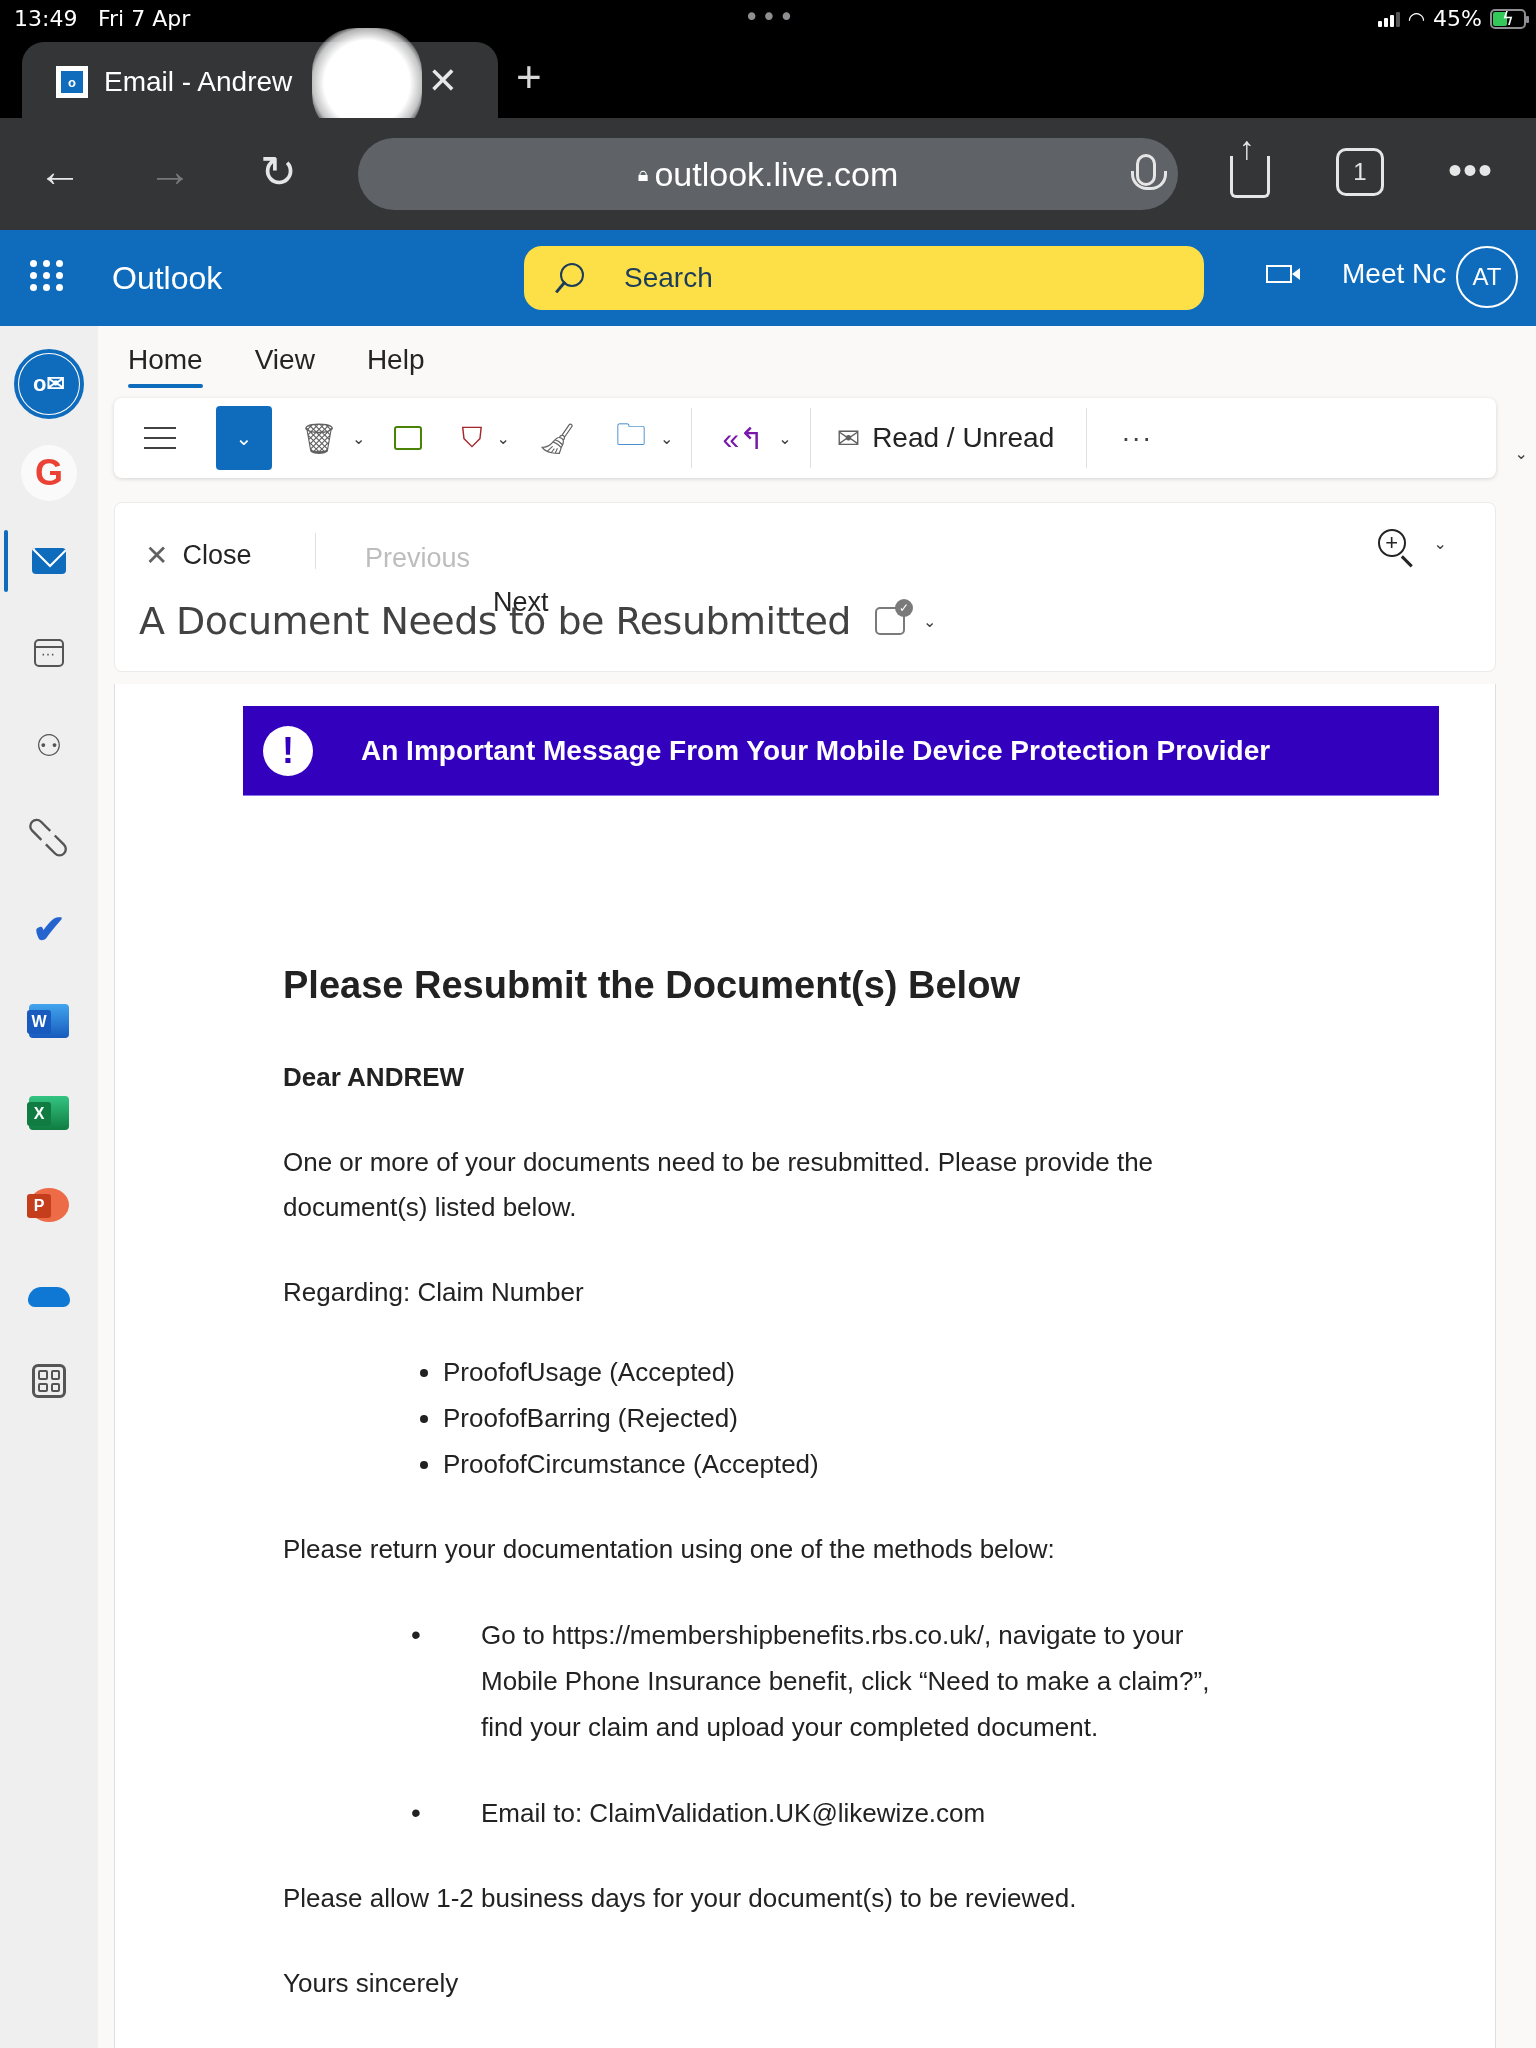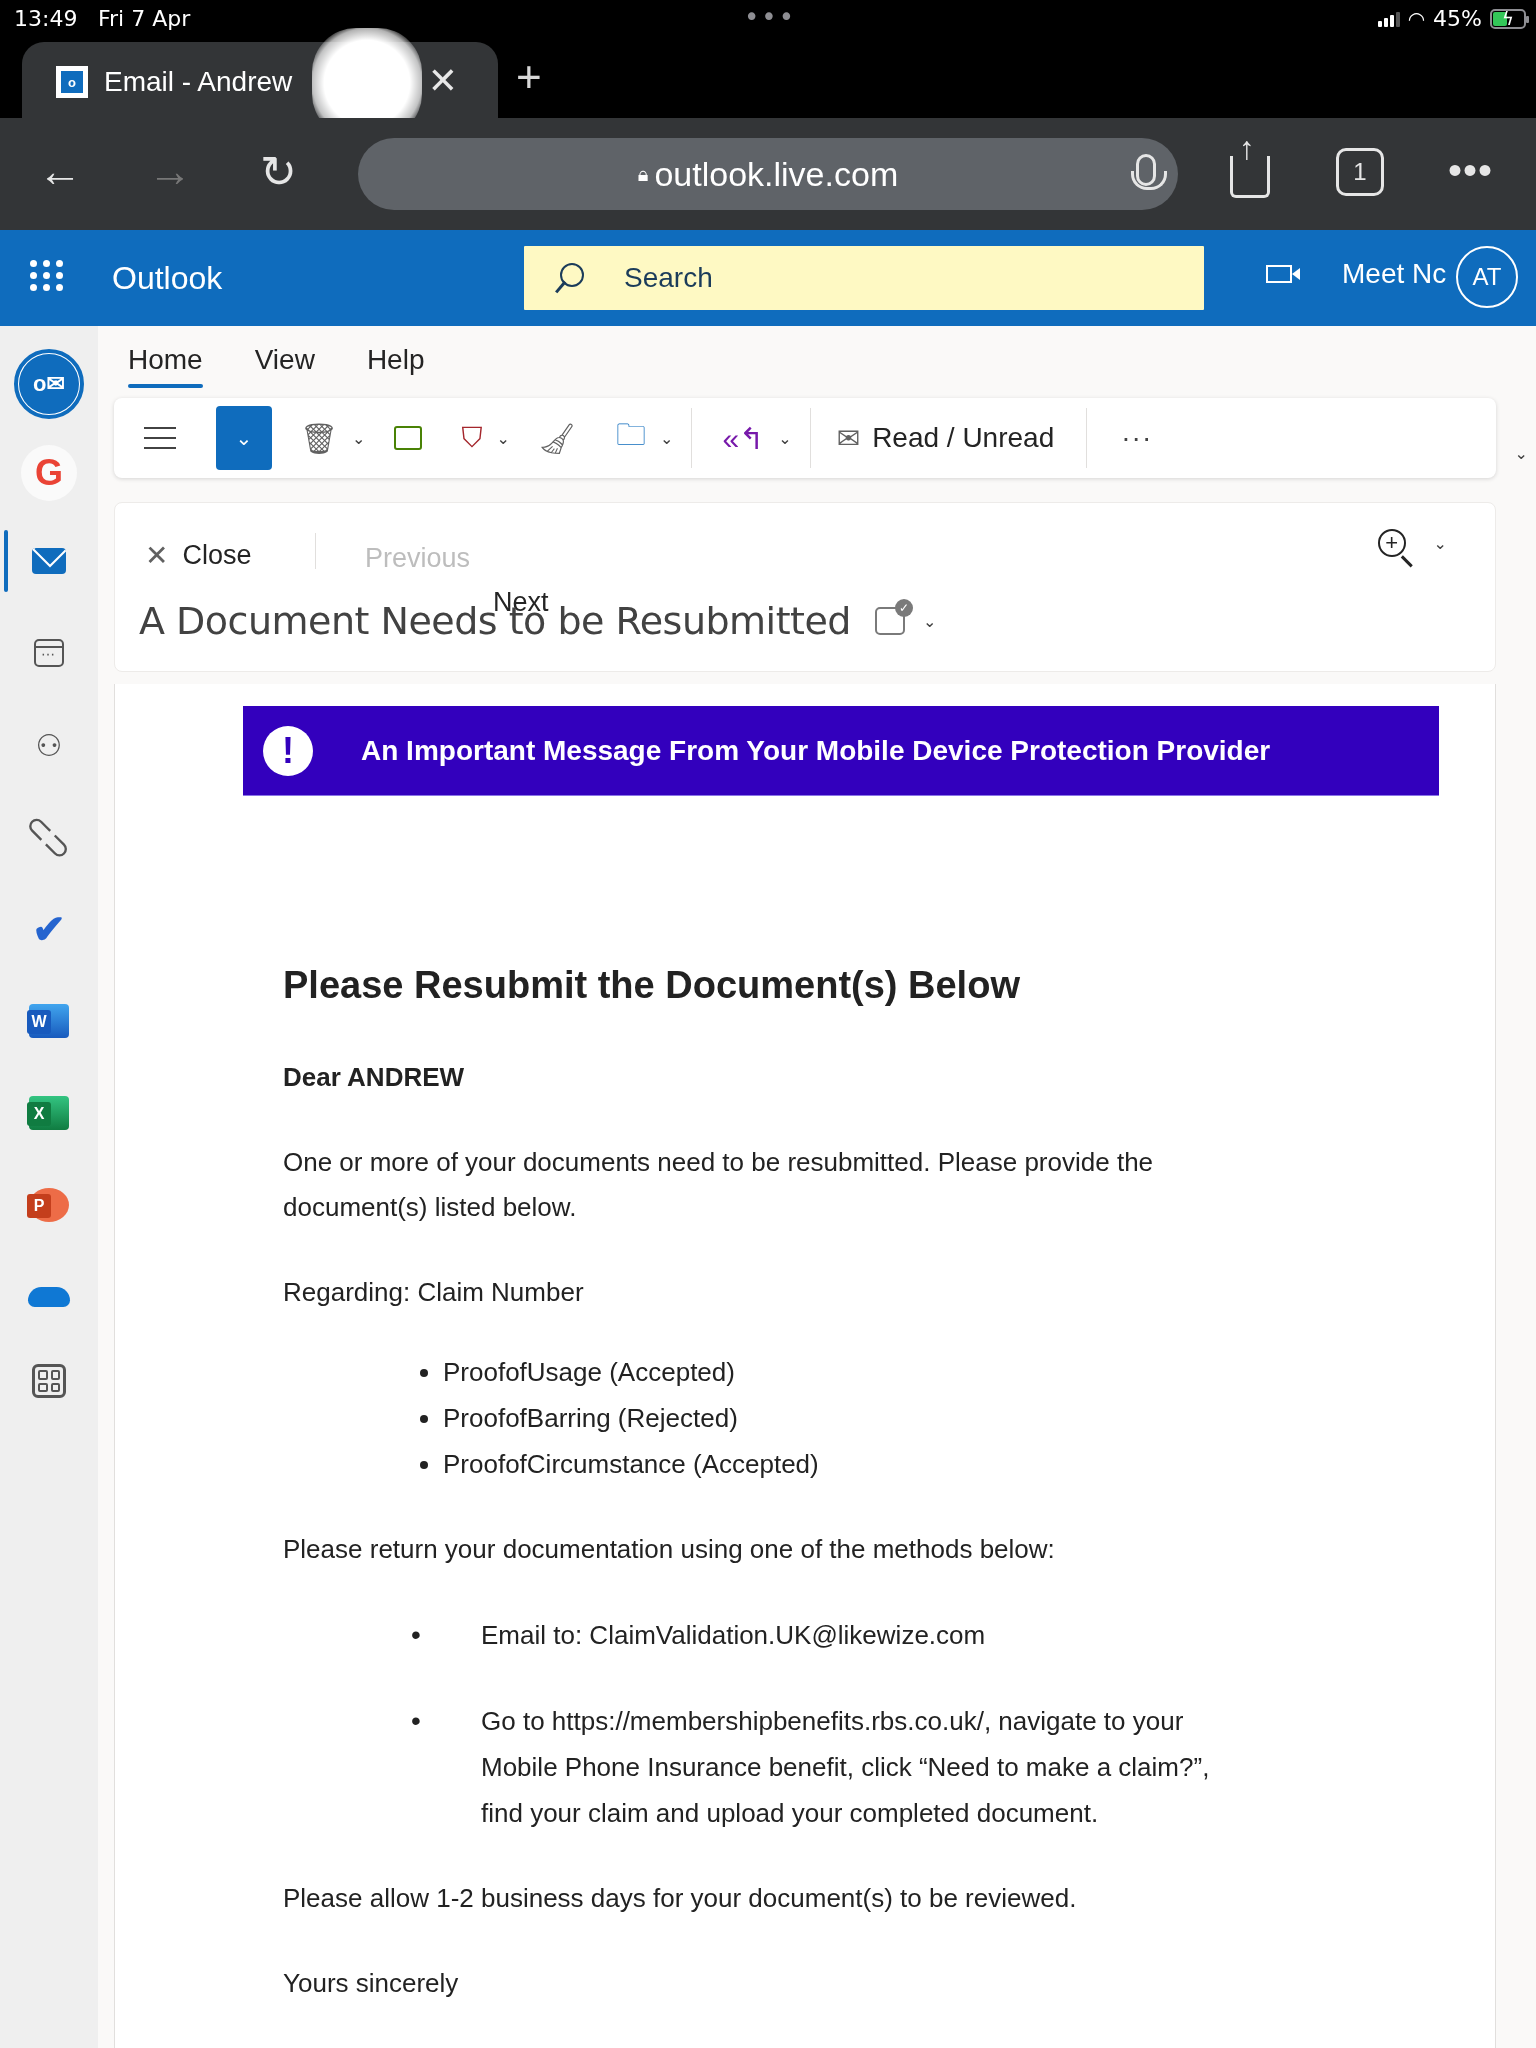--- a/index.html
+++ b/index.html
@@ -39,21 +39,21 @@
   .share { position: absolute; left: 1230px; top: 38px; width: 40px; height: 42px; border: 3px solid #e6e6e6; border-top: none; border-radius: 0 0 6px 6px; }
   .share::before { content: "↑"; position: absolute; left: 6px; top: -26px; color: #e6e6e6; font-size: 32px; }
   .tabcount { position: absolute; left: 1336px; top: 30px; width: 48px; height: 48px; border: 3px solid #e6e6e6; border-radius: 10px; color: #e6e6e6; font-size: 24px; display: flex; align-items: center; justify-content: center; }
   .moremenu { position: absolute; left: 1448px; top: 30px; color: #e6e6e6; font-size: 40px; letter-spacing: 1px; }
 
   
   .ol-header { position: absolute; top: 230px; left: 0; width: 1536px; height: 96px; background: #0f6cbd; color: #fff; }
   .waffle { position: absolute; left: 30px; top: 30px; display: grid; grid-template-columns: repeat(3, 8px); gap: 5px; }
   .waffle span { width: 7px; height: 7px; background: #fff; border-radius: 50%; }
   .brand { position: absolute; left: 112px; top: 30px; font-size: 32px; }
-  .search { position: absolute; left: 524px; top: 16px; width: 680px; height: 64px; background: #fef9c3; border-radius: 1px; display: flex; align-items: center; color: #1b3c5a; font-size: 28px; }
+  .search { position: absolute; left: 524px; top: 16px; width: 680px; height: 64px; background: #fde047; border-radius: 18px; display: flex; align-items: center; color: #1b3c5a; font-size: 28px; }
   .search .mag { margin-left: 30px; margin-right: 40px; position: relative; width: 30px; height: 30px; }
   .search .mag::before { content: ""; position: absolute; right: 0; top: 0; width: 20px; height: 20px; border: 2.5px solid #1b3c5a; border-radius: 50%; }
   .search .mag::after { content: ""; position: absolute; left: 2px; bottom: 0; width: 14px; height: 2.5px; background: #1b3c5a; transform: rotate(-50deg); transform-origin: left; }
   .meet { position: absolute; left: 1266px; top: 28px; display: flex; align-items: center; font-size: 28px; }
   .cam { width: 26px; height: 18px; border: 2.5px solid #fff; margin-right: 50px; position: relative; }
   .cam::after { content: ""; position: absolute; right: -10px; top: 1px; border: 6px solid transparent; border-right: 8px solid #fff; }
   .avatar { position: absolute; left: 1456px; top: 16px; width: 62px; height: 62px; border: 2.5px solid #fff; border-radius: 50%; display: flex; align-items: center; justify-content: center; font-size: 24px; }
 
   
   .rail { position: absolute; left: 0; top: 326px; width: 98px; height: 1722px; background: #efefef; }
@@ -347,20 +347,20 @@
       <div class="ec-p">
         <span>Regarding: Claim Number</span><span class="redacted"></span>
       </div>
       <ul class="ec-list">
         <li>ProofofUsage (Accepted)</li>
         <li>ProofofBarring (Rejected)</li>
         <li>ProofofCircumstance (Accepted)</li>
       </ul>
       <div class="ec-p">Please return your documentation using one of the methods below:</div>
       <ul class="ec-methods">
+        <li>Go to https://membershipbenefits.rbs.co.uk/, navigate to your Mobile Phone Insurance benefit, click “Need to make a claim?”, find your claim and upload your completed document.</li>
         <li>Email to: ClaimValidation.UK@likewize.com</li>
-        <li>Go to https://membershipbenefits.rbs.co.uk/, navigate to your Mobile Phone Insurance benefit, click “Need to make a claim?”, find your claim and upload your completed document.</li>
       </ul>
       <div class="ec-p">Please allow 1-2 business days for your document(s) to be reviewed.</div>
       <div class="ec-p">Yours sincerely</div>
     </div>
   </div>
 </div>
 
 </body></html>

